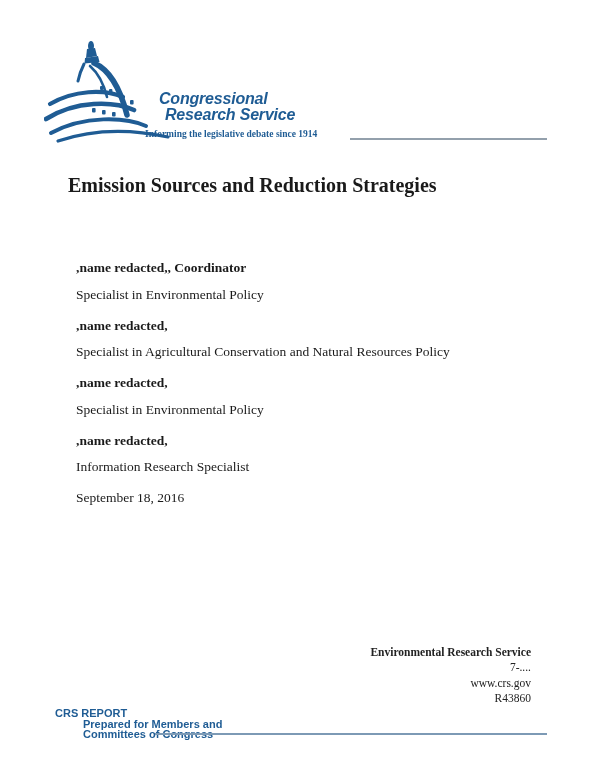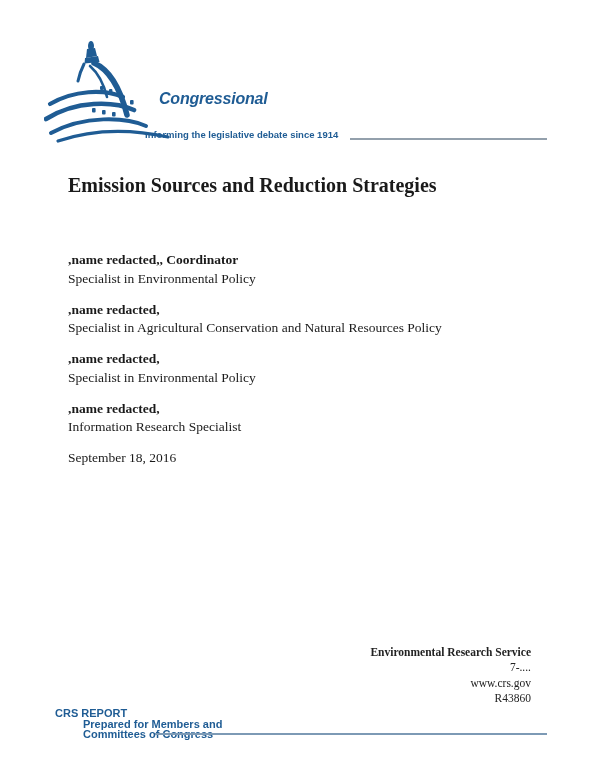--- a/index.html
+++ b/index.html
@@ -22,21 +22,21 @@
     font-style:italic; font-weight:bold;
     color:#1f5c94;
     font-size:16px; line-height:16px;
     letter-spacing:-0.2px;
     white-space:nowrap;
     margin-left:23px;
   }
   .logo-text .l2 { margin-left:6px; }
   .logo-tagline {
     position:absolute; left:145px; top:129px;
-    font-family:Liberation Sans, sans-serif;
+    font-family:Liberation Serif, serif;
     font-weight:bold;
     color:#1f5c94;
     font-size:9.5px;
     white-space:nowrap;
   }
   .header-rule {
     position:absolute; left:350px; top:138px;
     width:197px; height:2px;
     background:#93a0ac;
   }
@@ -46,21 +46,21 @@
     position:absolute; left:68px; top:170px; width:480px;
     font-weight:bold; font-size:20px; line-height:30px;
     color:#1a1a1a;
   }
 
   
   .authors {
     position:absolute; left:68px; top:251px; width:490px;
     font-size:13.5px; line-height:18.5px; color:#1a1a1a;
   }
-  .authors p { margin:0; }
+  .authors p { margin:8px; }
   .author-block { margin:0 0 12.5px 0; }
   .author-name { font-weight:bold; }
   .doc-date { margin-top:12.5px; }
 
   
   .report-info {
     position:absolute; right:69px; top:645px;
     text-align:right;
     font-size:11.5px; line-height:15.3px;
     color:#222222;
@@ -114,20 +114,21 @@
 
     <g fill="#1f5c94">
       <rect x="48" y="68" width="3.6" height="4.6" rx="1"></rect>
       <rect x="58" y="70" width="3.6" height="4.6" rx="1"></rect>
       <rect x="68" y="72" width="3.6" height="4.6" rx="1"></rect>
     </g>
   </svg>
 
   <div class="logo-text">
     <div class="l1">Congressional</div>
+    <div class="l2">Research Service</div>
   </div>
   <div class="logo-tagline">Informing the legislative debate since 1914</div>
   <div class="header-rule"></div>
 
   <div class="title">
     <div>Emission Sources and Reduction Strategies</div>
   </div>
 
   <div class="authors">
     <div class="author-block">

